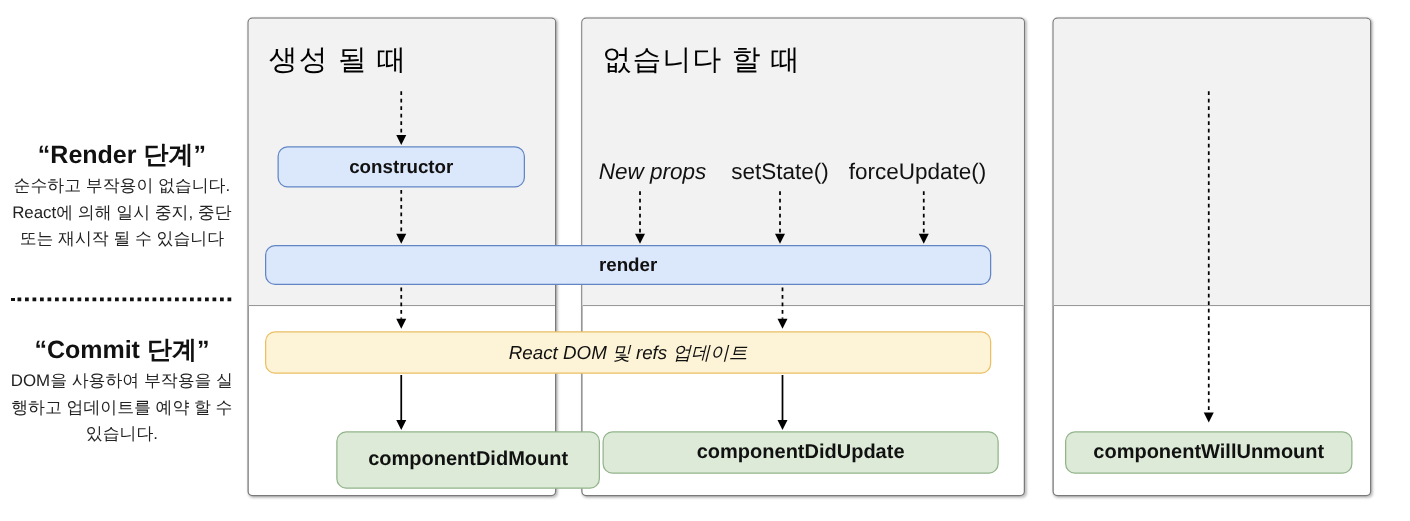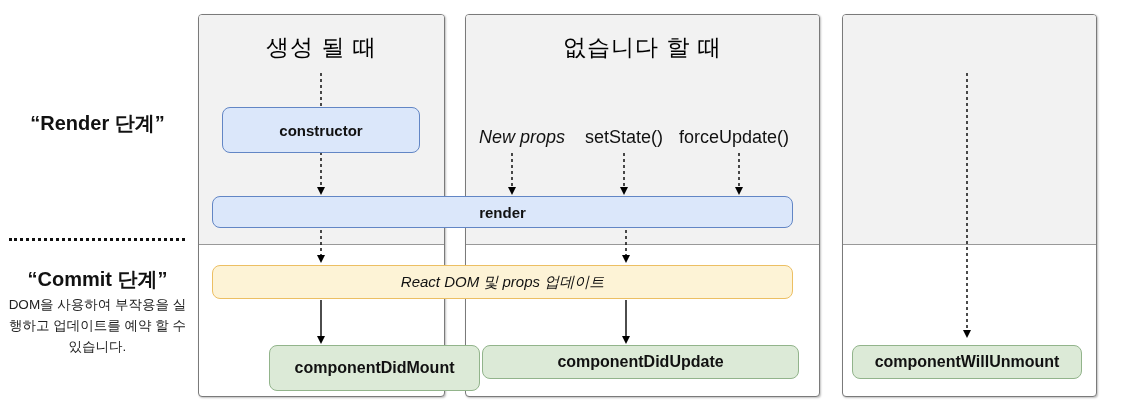--- a/index.html
+++ b/index.html
@@ -19,34 +19,34 @@
     position:absolute; top:14px; height:383px; background:#fff;
     border:1px solid var(--column-border, #7a7a7a); border-radius:4px;
     box-shadow:1px 1px 2px rgba(0,0,0,0.25); box-sizing:border-box; z-index:1;
   }
   .render-region {
     position:absolute; top:0; left:0; right:0; height:229px;
     background:var(--phase-bg, #f2f2f2);
     border-bottom:1px solid #999; border-radius:3px 3px 0 0;
   }
   .col-header {
-    position:absolute; top:17px; left:0; width:100%; text-align:center;
+    position:absolute; top:17px; left:16px; width:100%; 
     font-size:23px; color:#000; letter-spacing:1px;
   }
 
   
   .node {
     position:absolute; display:flex; align-items:center; justify-content:center;
     box-sizing:border-box; border-radius:8px; z-index:3; font-size:15px;
   }
   .node.blue  { background:var(--blue-fill,  #dbe7fa); border:1.5px solid var(--blue-border,  #6286c5); font-weight:bold; }
   .node.yellow{ background:var(--yellow-fill,#fdf3d6); border:1.5px solid var(--yellow-border,#ecbf63); font-style:italic; }
   .node.green { background:var(--green-fill, #dcead7); border:1.5px solid var(--green-border, #92b48b); font-weight:bold; font-size:16px; }
 
-  .node-constructor { left:222px; top:107px; width:198px; height:46px; }
+  .node-constructor { left:222px; top:117px; width:198px; height:33px; }
   .node-render      { left:212px; top:196px; width:581px; height:32px; }
   .node-domupdate   { left:212px; top:265px; width:581px; height:34px; }
   .node-didmount    { left:230px; top:345px; width:211px; height:46px;margin-left:39px; }
   .node-didupdate   { left:482px; top:345px; width:317px; height:34px; }
   .node-willunmount { left:852px; top:345px; width:230px; height:34px; }
 
   
   .trigger { position:absolute; top:127px; transform:translateX(-50%); font-size:18px; color:#111; z-index:3; white-space:nowrap; }
   .trigger.italic { font-style:italic; }
 
@@ -56,20 +56,21 @@
   .arrows line.dashed { stroke-dasharray:3,3; }
   .arrows polygon { fill:#000; }
 </style>
 </head>
 <body>
 
 <div class="canvas">
 
   <aside class="sidebar">
     <div class="phase-title" style="top:110px;">“Render 단계”</div>
+    <div class="phase-body" style="top:138px;">순수하고 부작용이 없습니다. React에 의해 일시 중지, 중단 또는 재시작 될 수 있습니다</div>
     <div class="phase-divider"></div>
     <div class="phase-title" style="top:266px;">“Commit 단계”</div>
     <div class="phase-body" style="top:294px;">DOM을 사용하여 부작용을 실행하고 업데이트를 예약 할 수 있습니다.</div>
   </aside>
 
   <section class="column" style="left:198px; width:247px;">
     <div class="render-region"></div>
     <div class="col-header">생성 될 때</div>
   </section>
 
@@ -110,18 +111,18 @@
     <polygon points="317,336 325,336 321,344"></polygon>
     <line x1="626" y1="300" x2="626" y2="336"></line>
     <polygon points="622,336 630,336 626,344"></polygon>
 
     <line class="dashed" x1="967" y1="73" x2="967" y2="330"></line>
     <polygon points="963,330 971,330 967,338"></polygon>
   </svg>
 
   <div class="node blue node-constructor">constructor</div>
   <div class="node blue node-render">render</div>
-  <div class="node yellow node-domupdate">React DOM 및 props 업데이트</div>
+  <div class="node yellow node-domupdate">React DOM 및 refs 업데이트</div>
   <div class="node green node-didmount">componentDidMount</div>
   <div class="node green node-didupdate">componentDidUpdate</div>
   <div class="node green node-willunmount">componentWillUnmount</div>
 
 </div>
 
 </body></html>

